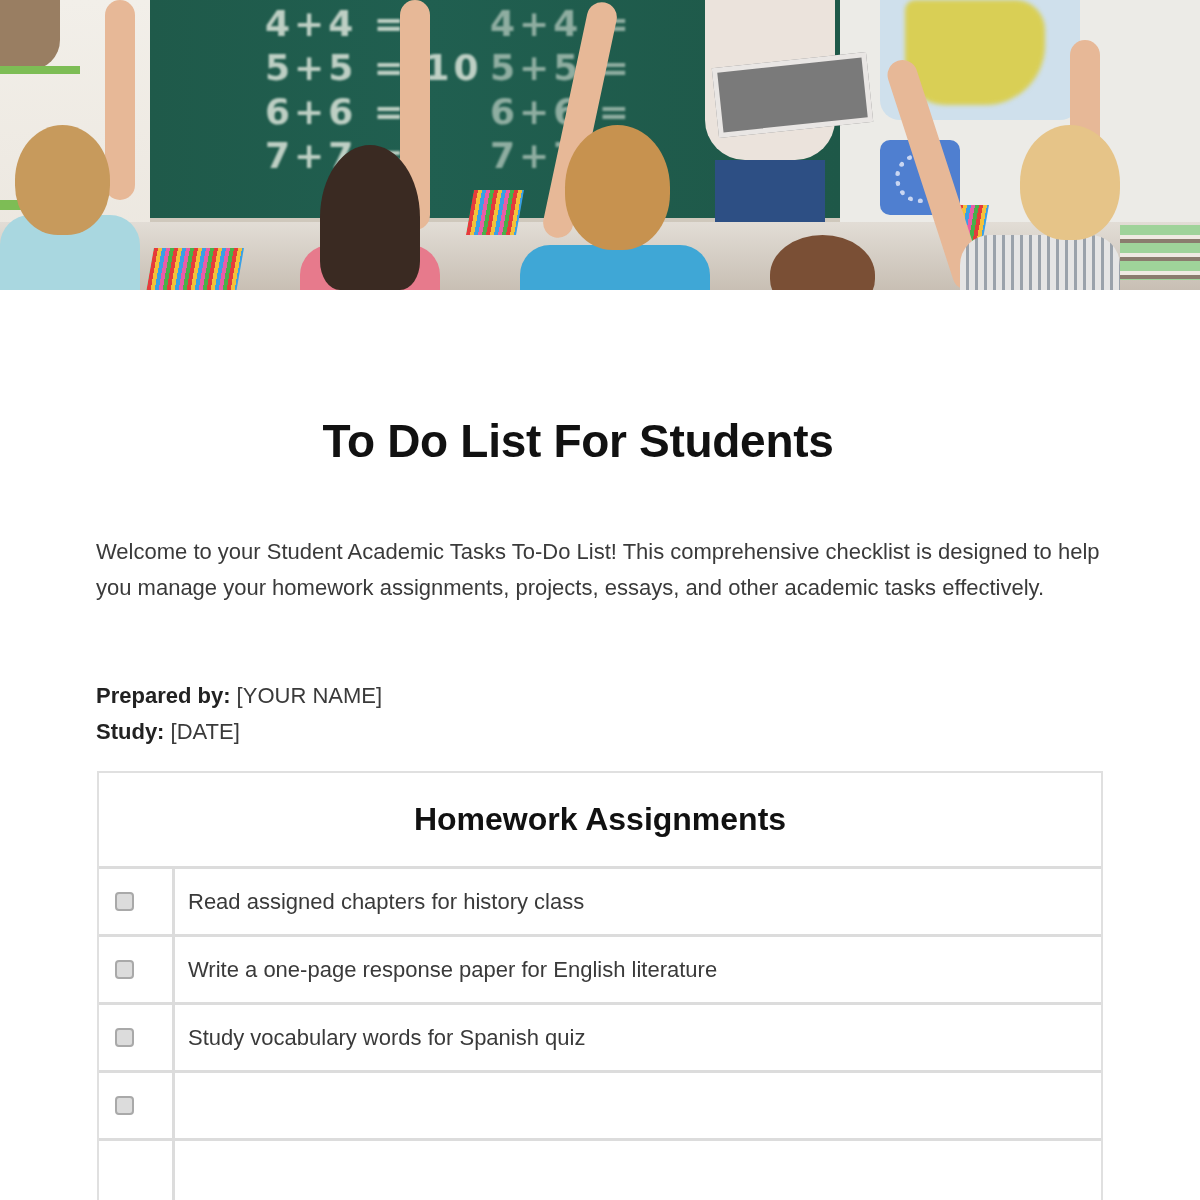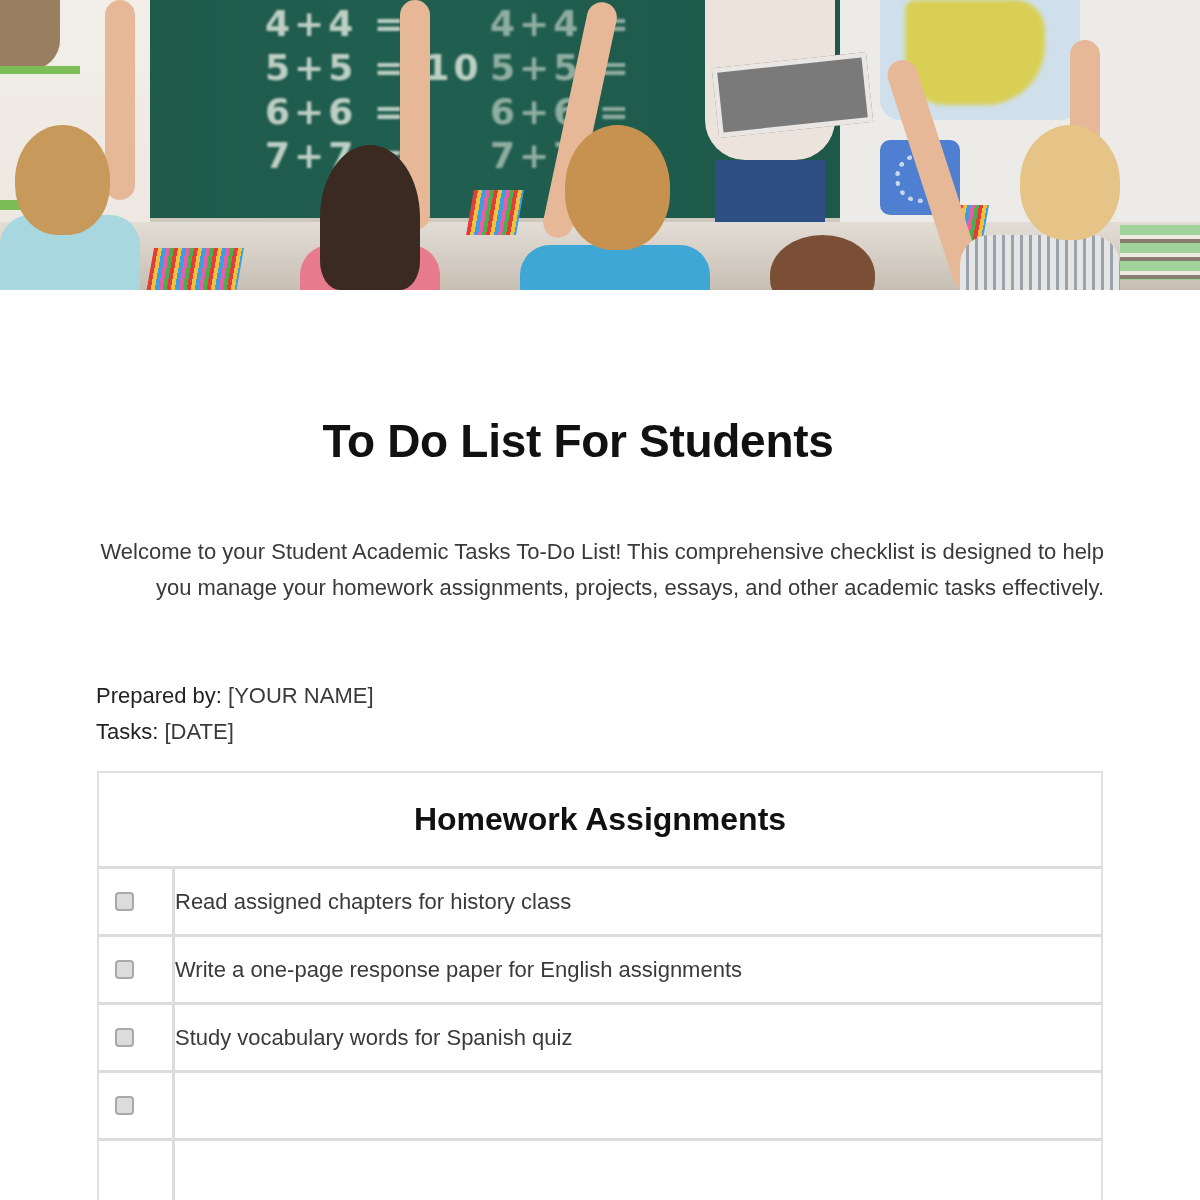--- a/index.html
+++ b/index.html
@@ -24,30 +24,30 @@
   .hero .teacher-jeans { position: absolute; left: 715px; top: 160px; width: 110px; height: 65px; background: #2d4f84; }
   .hero .desk { position: absolute; left: 0; top: 222px; width: 1200px; height: 68px; background: linear-gradient(180deg,#e2ddd6 0%,#c8bfb4 100%); }
   .hero .kid { position: absolute; border-radius: 50% 50% 45% 45%; }
   .hero .arm { position: absolute; width: 30px; background: #e7b897; border-radius: 15px; }
   .hero .shirt { position: absolute; border-radius: 30px 30px 0 0; }
   .hero .pencils { position: absolute; height: 45px; background: repeating-linear-gradient(90deg,#e53b3b 0 4px,#f3c13a 4px 8px,#3aa0e5 8px 12px,#e95ca8 12px 16px,#48b04a 16px 20px); transform: skewX(-10deg); }
   .hero .books { position: absolute; left: 1120px; top: 225px; width: 80px; height: 55px; background: repeating-linear-gradient(180deg,#9fd39a 0 10px,#efeae2 10px 14px,#8a7c6e 14px 18px); }
 
   
   .title { position: absolute; left: 0; top: 414px; width: 1156px; text-align: center; font-size: 46px; font-weight: bold; color: #111; letter-spacing: -0.3px; }
-  .intro { position: absolute; left: 96px; top: 534px; width: 1008px; text-align: right; font-size: 22px; line-height: 36px; color: #3a3a3a; }
+  .intro { position: absolute; left: 96px; top: 534px; width: 1008px; text-align: left; font-size: 22px; line-height: 36px; color: #3a3a3a; }
   .meta { position: absolute; left: 96px; top: 678px; font-size: 22px; line-height: 36px; color: #3a3a3a; }
-  .meta .label { font-weight: normal; color: #222; }
+  .meta .label { font-weight: bold; color: #222; }
 
   .table { position: absolute; left: 97px; top: 771px; width: 1006px; border: 2px solid #e0e0e0; border-bottom: none; }
   .table .head { height: 96px; display: flex; align-items: center; justify-content: center; font-size: 32px; font-weight: bold; color: #111; border-bottom: 3px solid #dcdcdc; }
   .row { display: flex; height: 68px; border-bottom: 3px solid #dcdcdc; }
   .row .check-cell { width: 76px; display: flex; align-items: center; justify-content: center; border-right: 3px solid #dcdcdc; padding-right: 22px; }
   .checkbox { width: 19px; height: 19px; border: 2px solid #a9a9a9; border-radius: 4px; background: #dcdcdc; cursor: pointer; }
-  .row .text-cell { flex: 1; display: flex; align-items: center; font-size: 22px; color: #3a3a3a; }
+  .row .text-cell { flex: 1; display: flex; align-items: center; padding-left: 13px; font-size: 22px; color: #3a3a3a; }
 </style>
 </head>
 <body>
 
 <div class="hero">
   <div class="wall-left"></div>
   <div class="poster-animal"></div>
   <div class="poster-grass"></div>
   <div class="poster-grass2"></div>
   <div class="chalkboard">
@@ -100,38 +100,38 @@
 
 <h1 class="title">To Do List For Students</h1>
 
 <p class="intro">Welcome to your Student Academic Tasks To-Do List! This comprehensive checklist is designed to help you manage your homework assignments, projects, essays, and other academic tasks effectively.</p>
 
 <div class="meta">
   <div>
     <span class="label">Prepared by:</span><span> [YOUR NAME]</span>
   </div>
   <div>
-    <span class="label">Tasks:</span><span> [DATE]</span>
+    <span class="label">Study:</span><span> [DATE]</span>
   </div>
 </div>
 
 <div class="table">
   <div class="head">Homework Assignments</div>
 
   <div class="row">
     <div class="check-cell">
         <div class="checkbox"></div>
       </div>
     <div class="text-cell">Read assigned chapters for history class</div>
   </div>
   <div class="row">
     <div class="check-cell">
         <div class="checkbox"></div>
       </div>
-    <div class="text-cell">Write a one-page response paper for English assignments</div>
+    <div class="text-cell">Write a one-page response paper for English literature</div>
   </div>
   <div class="row">
     <div class="check-cell">
         <div class="checkbox"></div>
       </div>
     <div class="text-cell">Study vocabulary words for Spanish quiz</div>
   </div>
   <div class="row">
     <div class="check-cell">
         <div class="checkbox"></div>

